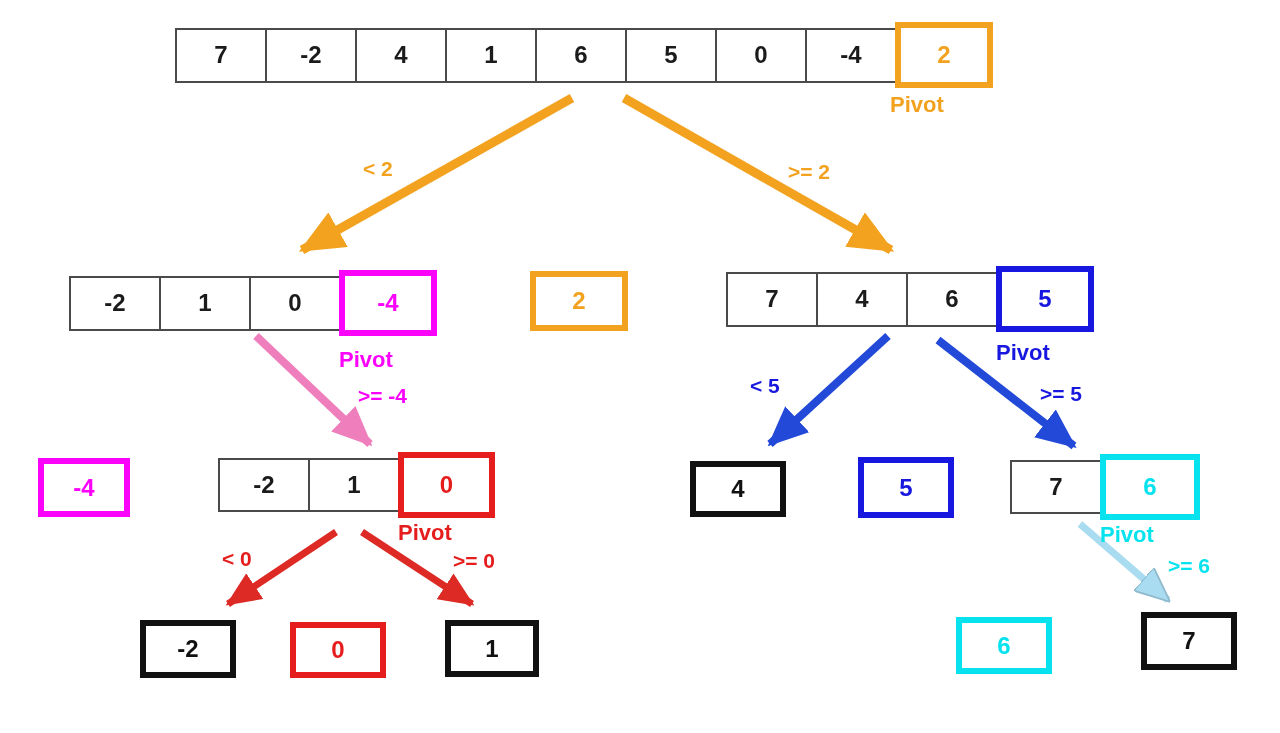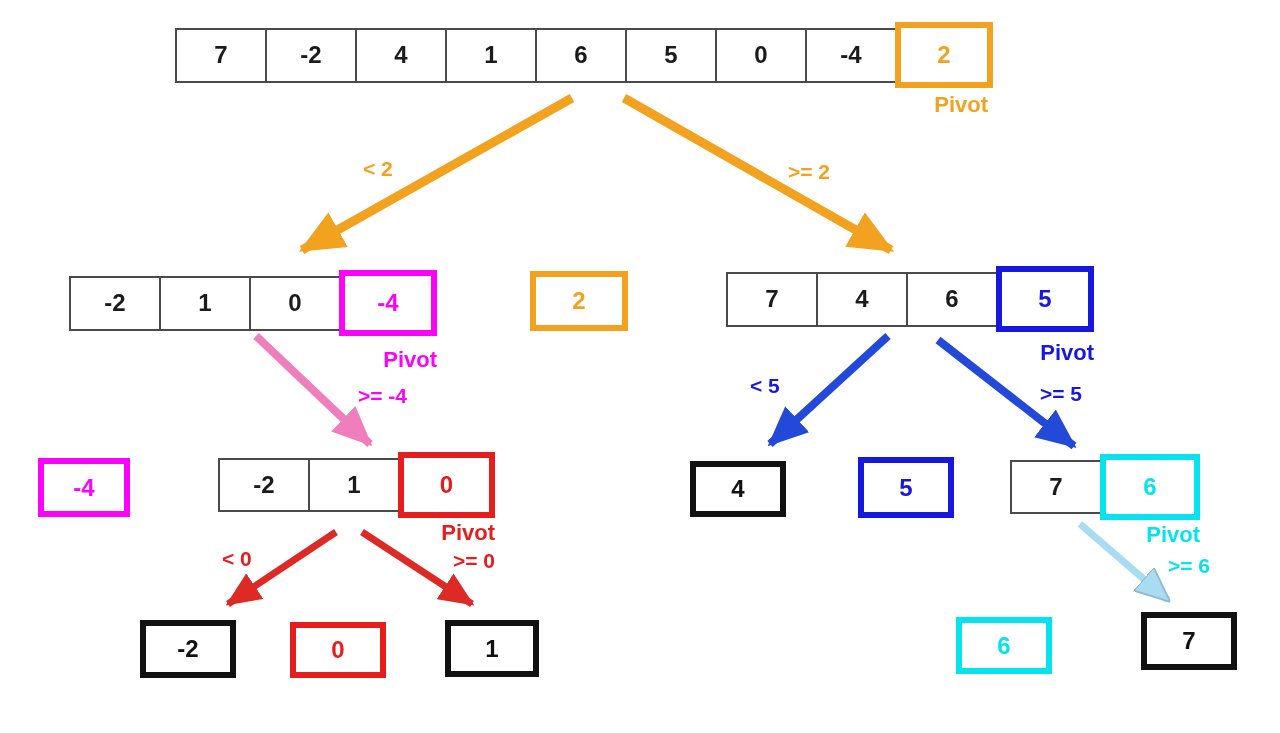--- a/index.html
+++ b/index.html
@@ -24,21 +24,21 @@
     border:6px solid; background:#ffffff;
     display:flex; align-items:center; justify-content:center;
     font-size:24px; z-index:2;
   }
   .box {
     position:absolute; box-sizing:border-box;
     border:6px solid; background:#ffffff;
     display:flex; align-items:center; justify-content:center;
     font-size:24px;
   }
-  .lbl { position:absolute; font-size:22px; text-align:right; }
+  .lbl { position:absolute; font-size:22px; text-align:left; }
   .edge-lbl { position:absolute; font-size:21px; white-space:nowrap; }
 
   .c-orange  { color:#F2A21E; border-color:#F2A21E; }
   .c-magenta { color:#FB03FB; border-color:#FB03FB; }
   .c-blue    { color:#1717DF; border-color:#1717DF; }
   .c-red     { color:#E51D1D; border-color:#E51D1D; }
   .c-cyan    { color:#06E3EE; border-color:#06E3EE; }
   .c-black   { color:#111111; border-color:#111111; }
 </style>
 </head>

